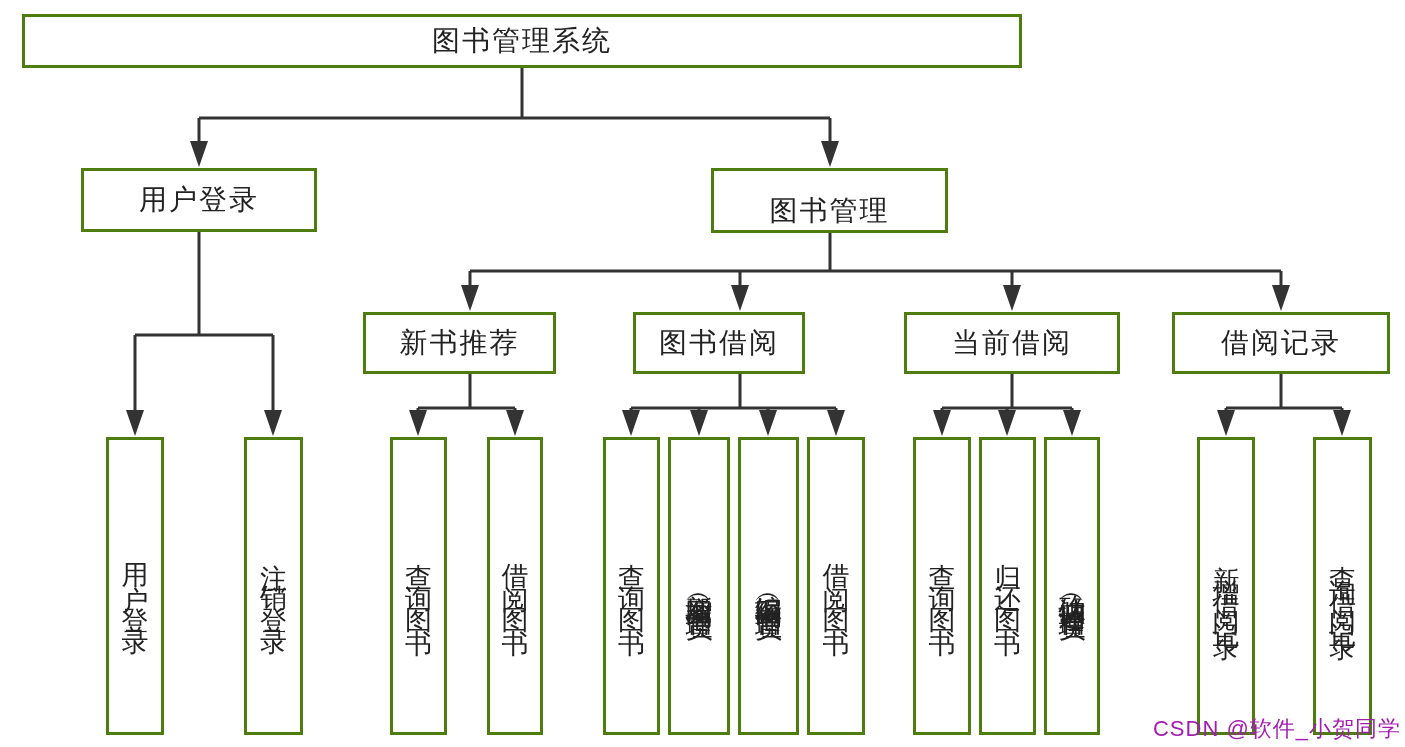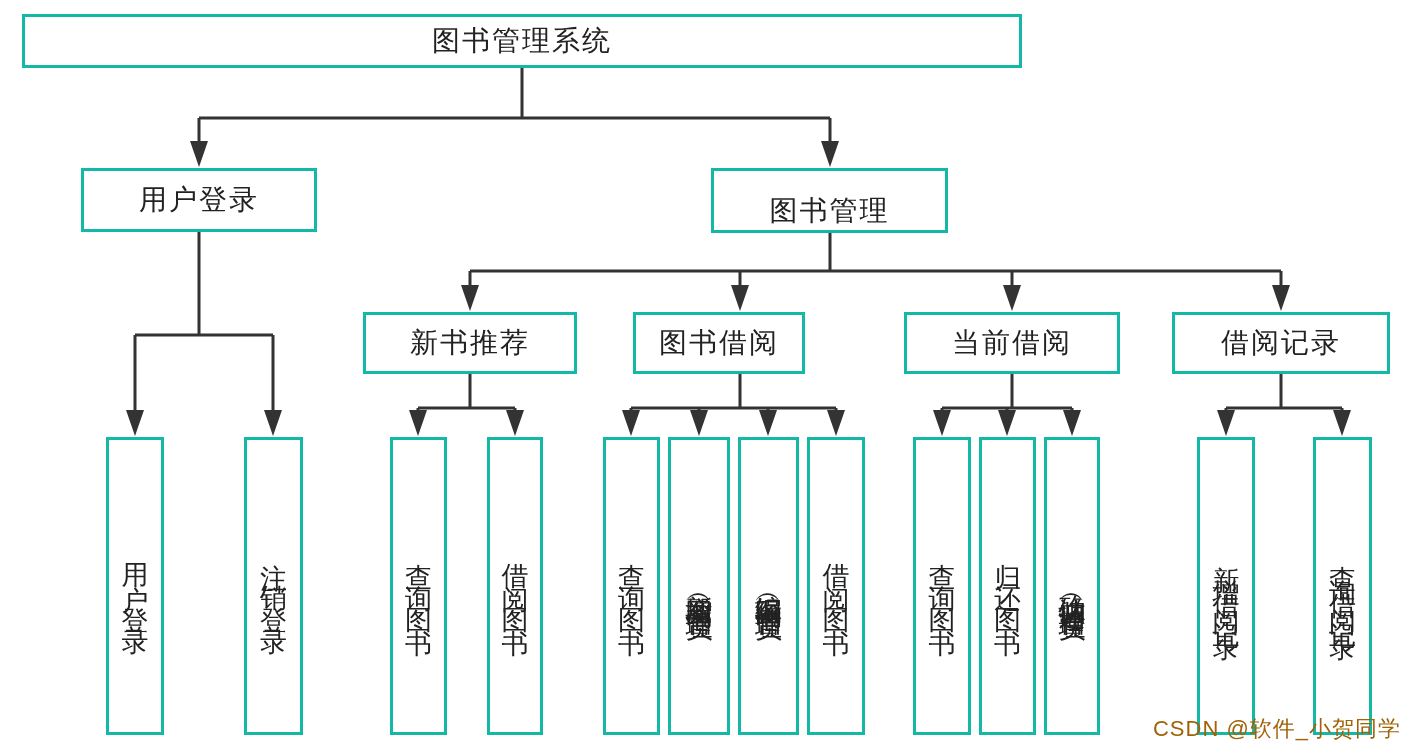--- a/index.html
+++ b/index.html
@@ -12,21 +12,21 @@
     overflow: hidden;
   }
   .connectors {
     position: absolute;
     left: 0; top: 0;
     width: 1405px; height: 747px;
   }
   .node {
     position: absolute;
     box-sizing: border-box;
-    border: 3px solid #14b8a6;
+    border: 3px solid #4d7c0f;
     background: #ffffff;
     display: flex;
     align-items: center;
     justify-content: center;
     color: #222222;
     font-size: 28px;
     letter-spacing: 2px;
     z-index: 2;
   }
   .node.vert {
@@ -38,21 +38,21 @@
     white-space: nowrap;
   }
   .ls4 span { letter-spacing: 22px; }
   .ls6 span { letter-spacing: 14px; }
   .ls9 span { letter-spacing: 3px; }
   .watermark {
     position: absolute;
     right: 4px;
     top: 714px;
     font-size: 22px;
-    color: #a16207;
+    color: #a21caf;
     letter-spacing: 1px;
     z-index: 5;
     white-space: nowrap;
     margin-left: 13px;
   }
 </style>
 </head>
 <body>
 
 <div class="stage">
@@ -104,21 +104,21 @@
     <span>图书管理系统</span>
   </div>
 
   <div class="node" style="left:81px; top:168px; width:236px; height:64px;">
     <span>用户登录</span>
   </div>
   <div class="node" style="left:711px; top:168px; width:237px; height:65px;align-items:flex-end;">
     <span>图书管理</span>
   </div>
 
-  <div class="node" style="left:363px; top:312px; width:214px; height:62px;">
+  <div class="node" style="left:363px; top:312px; width:193px; height:62px;">
     <span>新书推荐</span>
   </div>
   <div class="node" style="left:633px; top:312px; width:172px; height:62px;">
     <span>图书借阅</span>
   </div>
   <div class="node" style="left:904px; top:312px; width:216px; height:62px;">
     <span>当前借阅</span>
   </div>
   <div class="node" style="left:1172px; top:312px; width:218px; height:62px;">
     <span>借阅记录</span>

